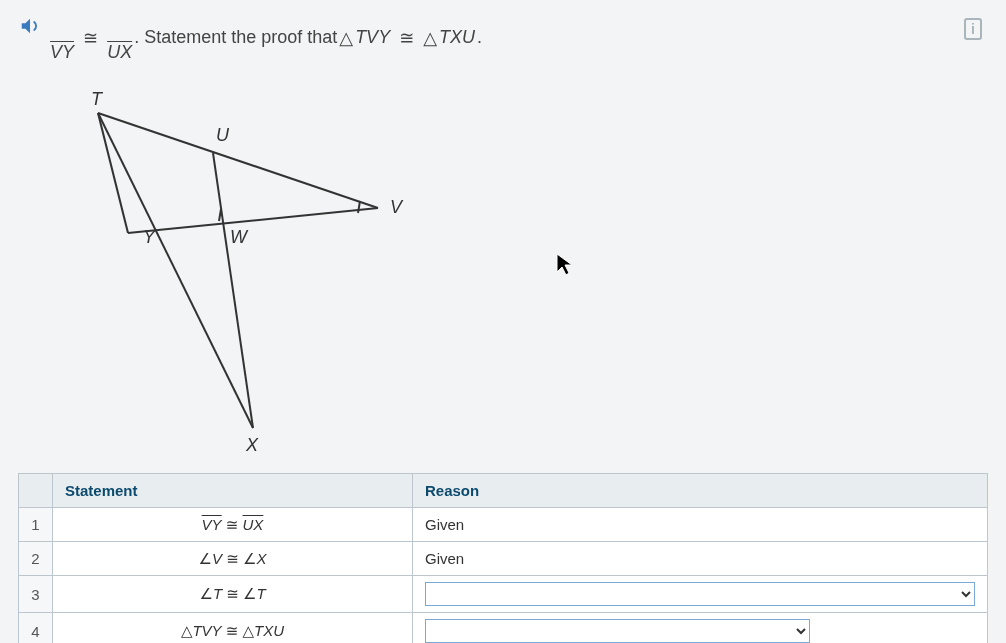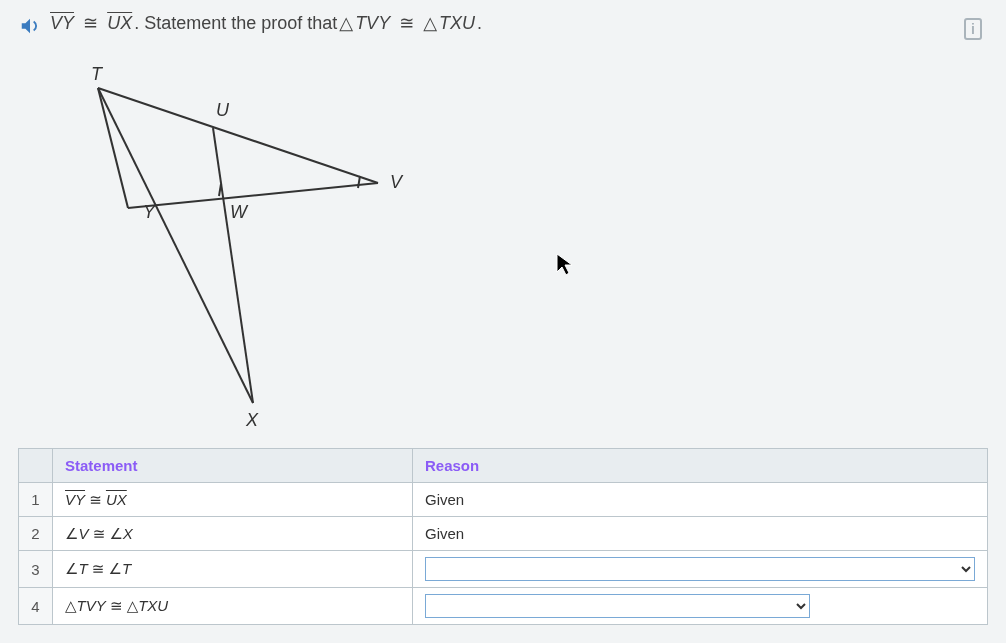--- a/index.html
+++ b/index.html
@@ -32,56 +32,57 @@
       color: #444;
       font-weight: 500;
       display: flex;
       align-items: center;
       flex-wrap: wrap;
       gap: 2px;
     }
     .overline {
       text-decoration: overline;
       font-style: italic;
+      margin-top: 30px;
     }
     .italic { font-style: italic; }
     .diagram-area {
       margin: 20px 0 10px 40px;
       width: 360px;
       height: 380px;
     }
     .proof-table {
       width: 100%;
       border-collapse: collapse;
       background: #fff;
       border: 1px solid #bcc6cc;
       font-size: 15px;
     }
     .proof-table th {
       background: #e8edf0;
       text-align: left;
       padding: 8px 12px;
       border: 1px solid #bcc6cc;
       font-weight: bold;
-      color: #8b5cf6;
+      color: #0c4a6e;
     }
     .proof-table td {
       padding: 6px 12px;
       border: 1px solid #bcc6cc;
       color: #333;
       vertical-align: middle;
       height: 34px;
     }
     .proof-table td.num {
       width: 34px;
       text-align: center;
       color: #555;
       background: #f5f7f8;
     }
-    .proof-table td.stmt { width: 360px; }
+    .proof-table td.stmt { width: 360px; text-align: center; }
     .angle::before { content: "\2220"; }
     .tri::before { content: "\25B3"; }
     .reason-select {
       width: 100%;
       height: 24px;
       border: 1px solid #7aa9d6;
       background: #fff;
       font-size: 14px;
       color: #333;
       padding: 0 4px;

